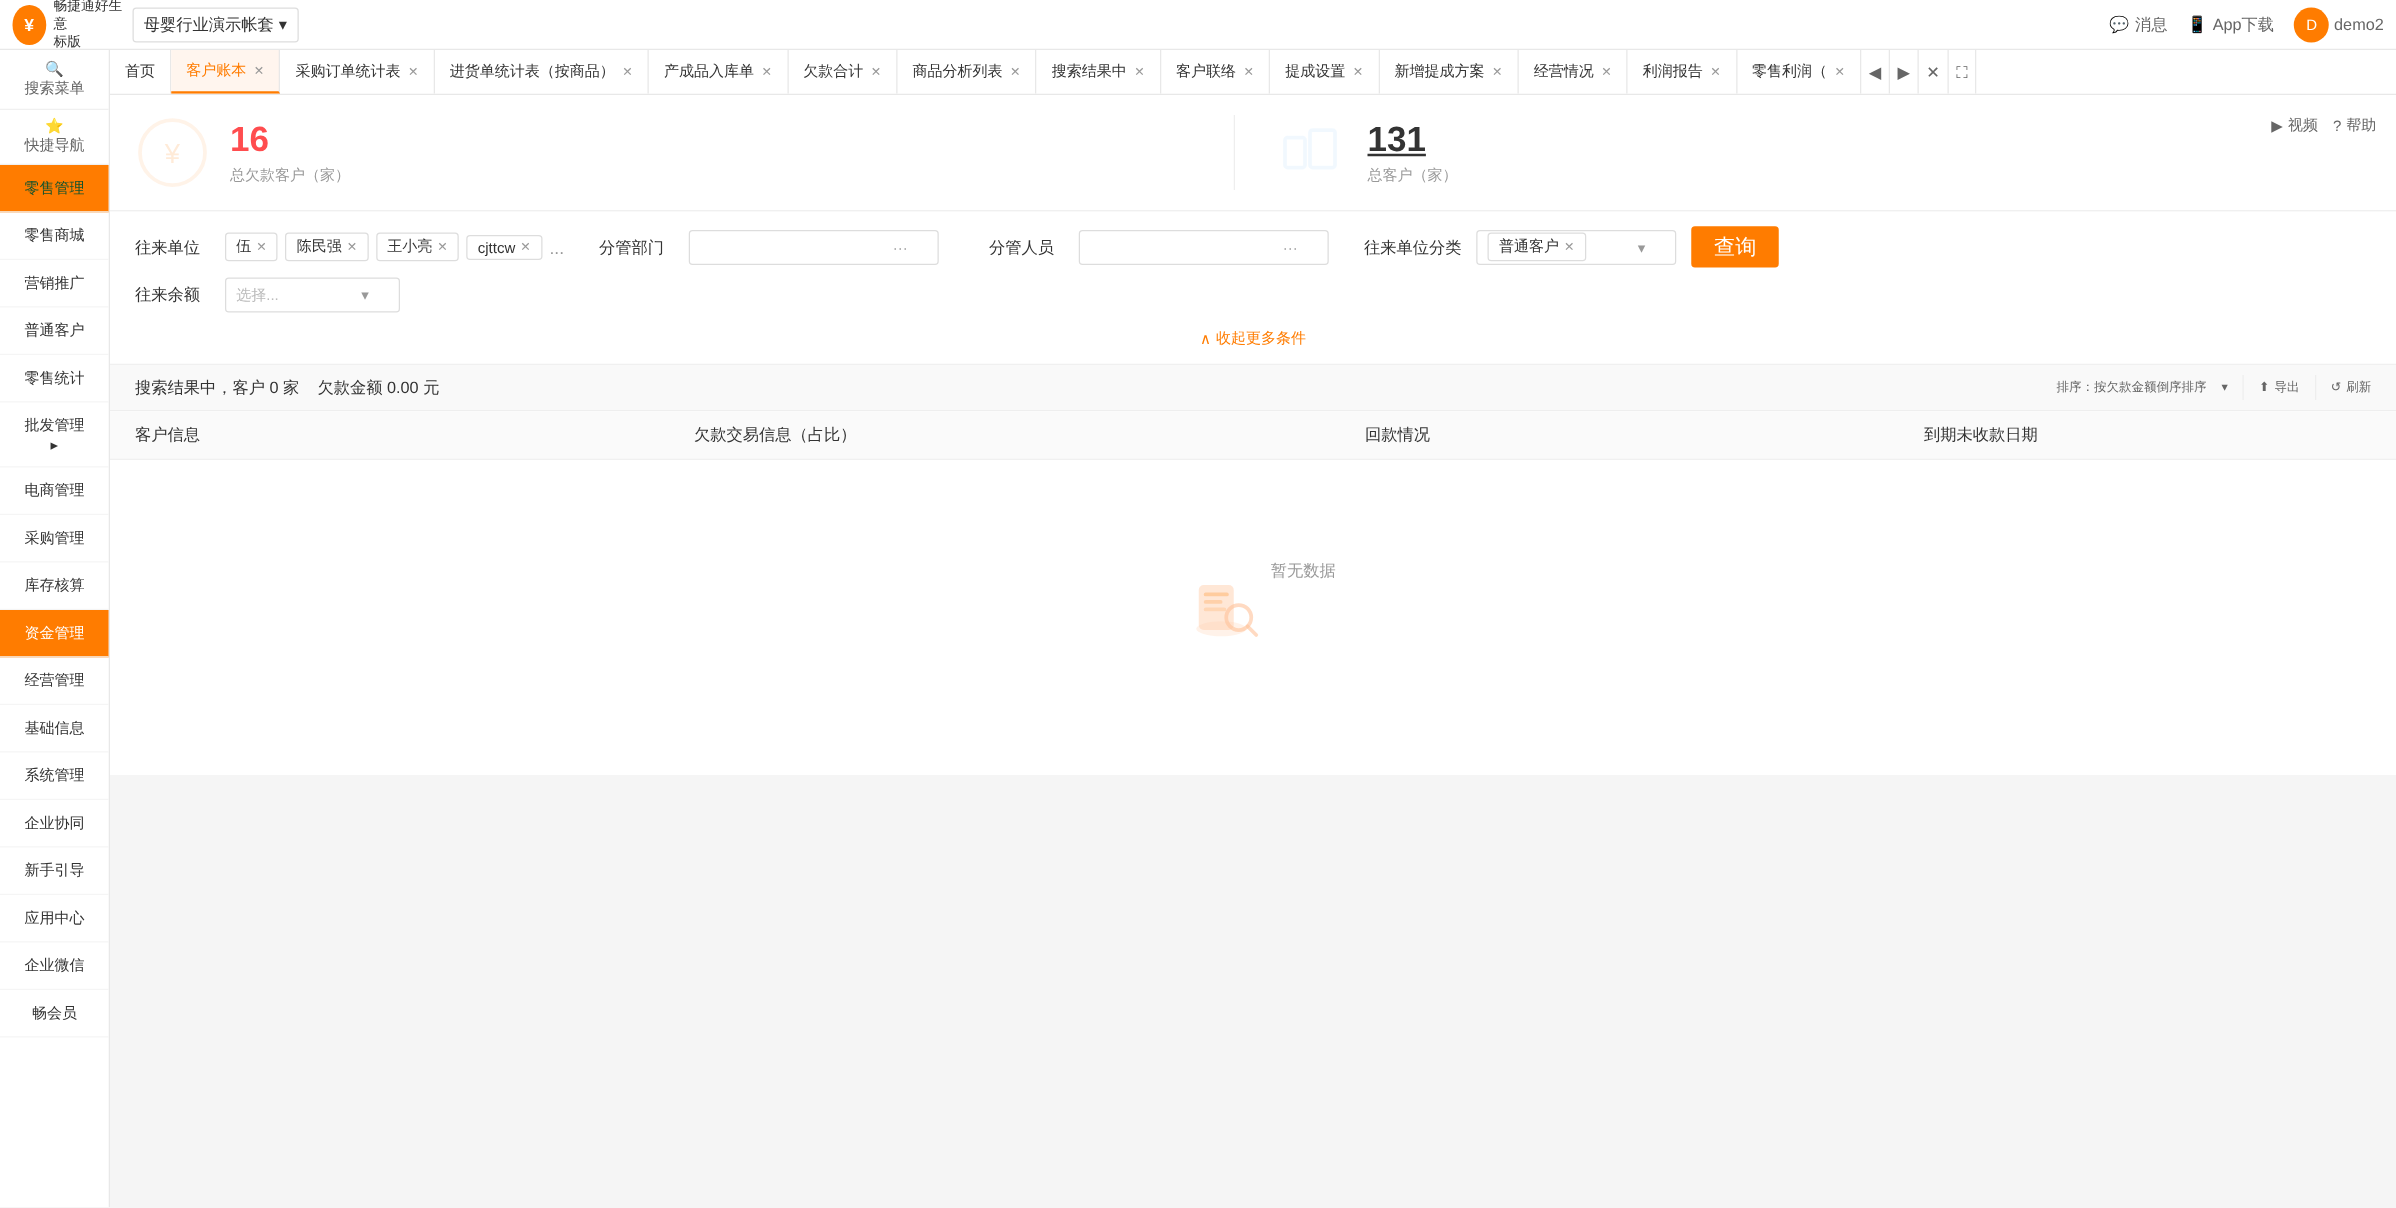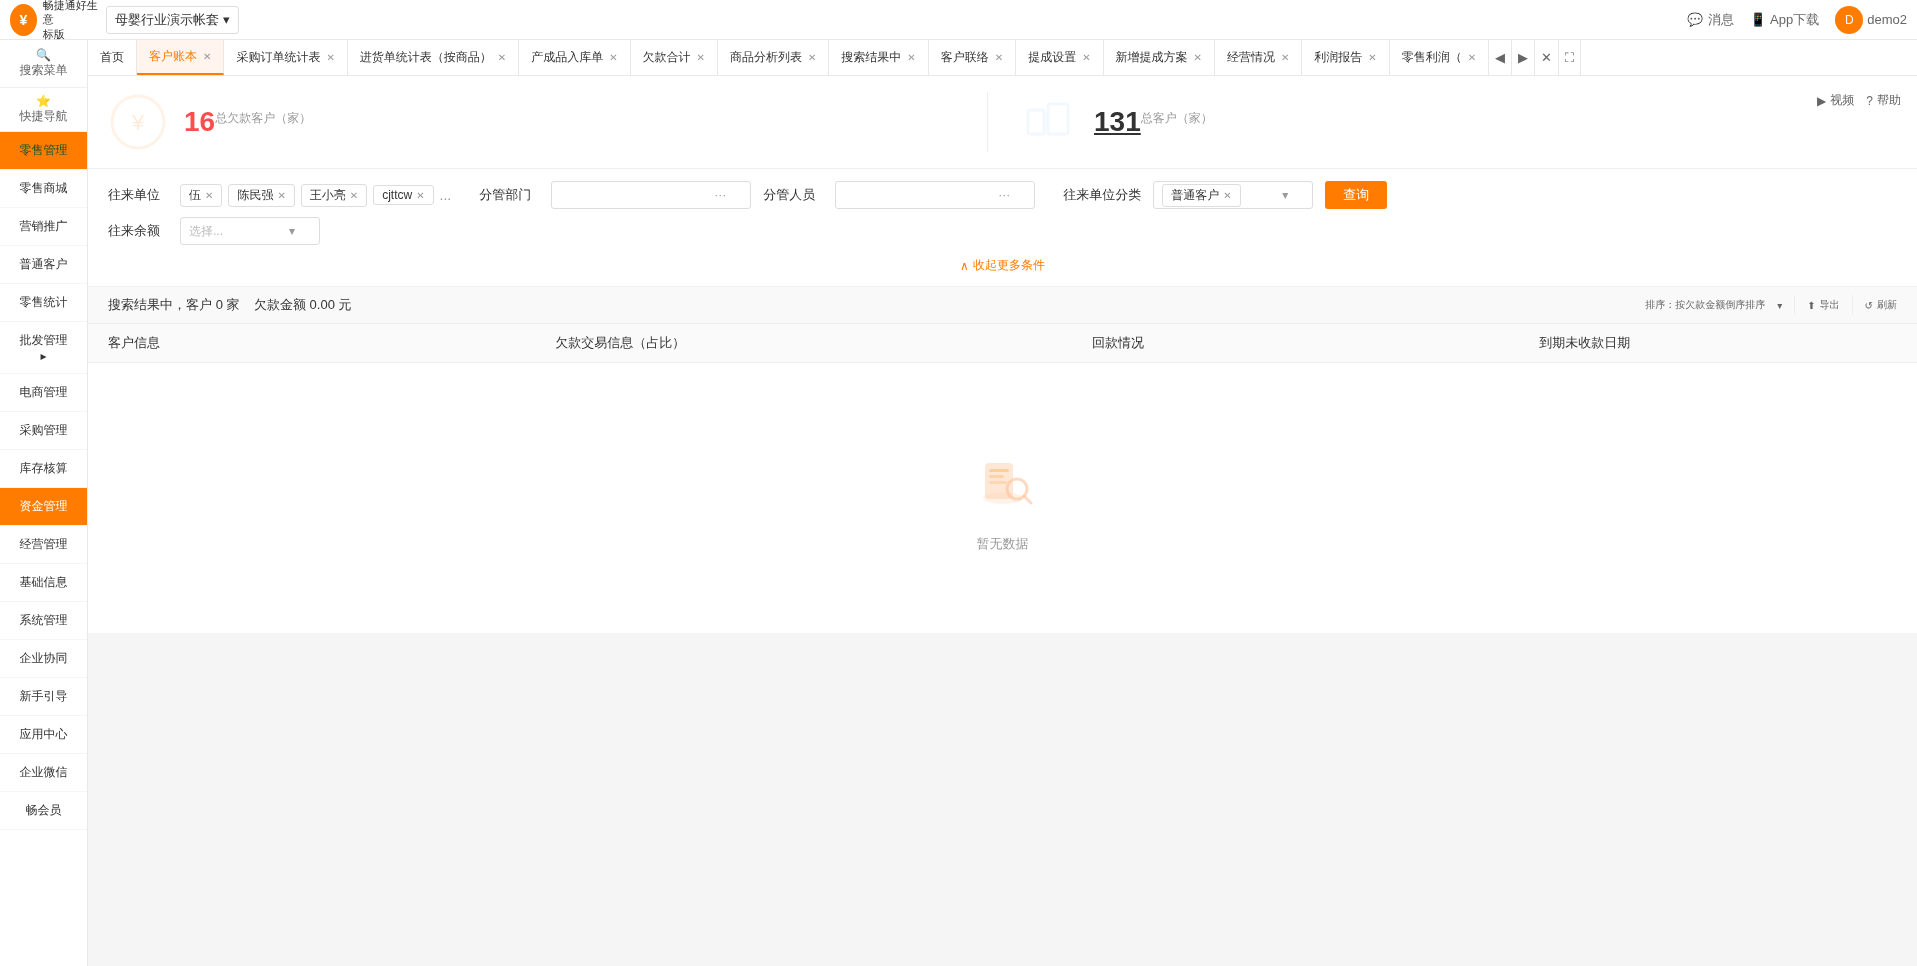--- a/index.html
+++ b/index.html
@@ -202,21 +202,21 @@
     .stat-icon {
       width: 60px;
       height: 60px;
       display: flex;
       align-items: center;
       justify-content: center;
       opacity: 0.3;
     }
     .stat-icon-red { color: #ff4d4f; }
     .stat-icon-blue { color: #1890ff; }
-    .stat-info { display: flex; flex-direction: row; }
+    .stat-info { display: flex; flex-direction: column; }
     .stat-value { font-size: 28px; font-weight: bold; }
     .stat-value.red { color: #ff4d4f; }
     .stat-value.dark { color: #333; font-weight: 700; text-decoration: underline; }
     .stat-label { font-size: 12px; color: #999; margin-top: 4px; }
 
     .stats-right-btns {
       position: absolute;
       right: 16px;
       top: 16px;
       display: flex;
@@ -355,22 +355,21 @@
       font-weight: 500;
     }
     .col-customer { flex: 2.5; }
     .col-debt { flex: 3; }
     .col-repay { flex: 2.5; }
     .col-date { flex: 2; }
 
     
     .empty-state {
       display: flex;
-      flex-direction: column;
-      align-items: center;
+      flex-direction: row;
       justify-content: center;
       padding: 80px 20px;
       color: #999;
     }
     .empty-icon {
       width: 80px;
       height: 80px;
       margin-bottom: 12px;
       opacity: 0.6;
     }
@@ -380,21 +379,21 @@
     }
 
     
     .query-btn {
       background: #ff7c00;
       color: white;
       border: none;
       padding: 5px 18px;
       border-radius: 3px;
       cursor: pointer;
-      font-size: 13px;
+      font-size: 17px;
     }
 
     .divider { width: 1px; background: #eee; height: 20px; }
   </style>
 </head>
 <body>
 
 <div class="top-bar">
   <div class="top-bar-left">
     <div class="logo-area">
@@ -621,21 +620,21 @@
             </div>
             <span class="filter-more">...</span>
           </div>
 
           <span class="filter-label" style="margin-left:16px;">分管部门</span>
           <div class="filter-select filter-select-wide">
             <span></span>
             <span style="color:#999;">···</span>
           </div>
 
-          <span class="filter-label" style="margin-left:0;">分管人员</span>
+          <span class="filter-label" style="margin-left:28px;">分管人员</span>
           <div class="filter-select filter-select-wide">
             <span></span>
             <span style="color:#999;">···</span>
           </div>
 
           <span class="filter-label" style="margin-left:16px;">往来单位分类</span>
           <div class="filter-select filter-select-wide" style="min-width:160px;">
             <div style="display:flex;align-items:center;gap:4px;">
               <div class="filter-tag" style="margin:0;">
                 <span>普通客户</span>

